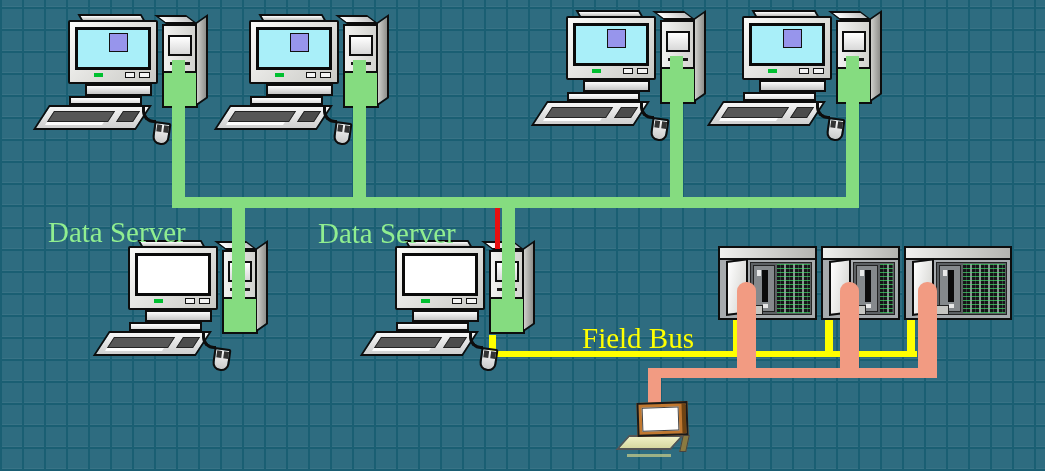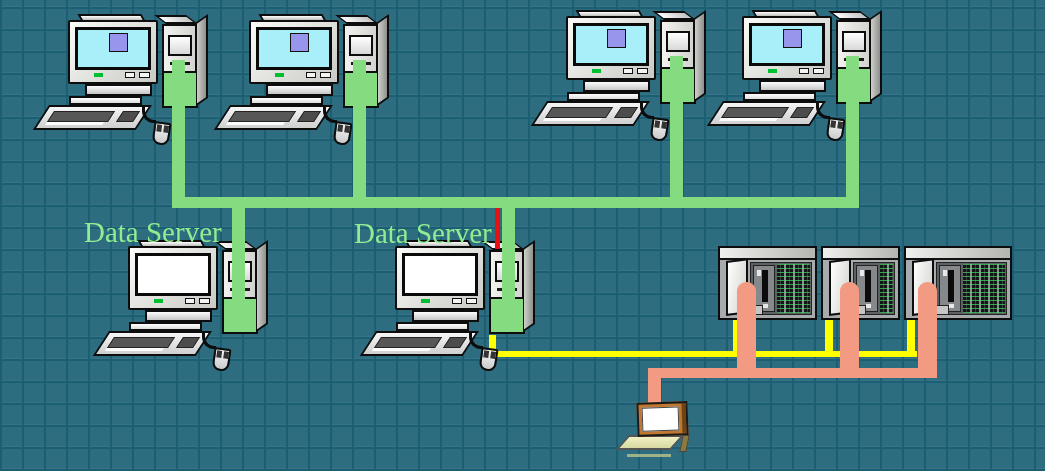--- a/index.html
+++ b/index.html
@@ -85,21 +85,21 @@
     background:var(--laptop-frame,#C07830); border:2px solid #1a1a1a;
     box-shadow: inset -4px 0 0 #6e4414; transform:rotate(-2deg); }
   .lap-disp { position:absolute; left:3px; top:3px; right:7px; bottom:3px; background:#ffffff; border:1px solid #444; }
   .lap-base { position:absolute; left:4px; top:37px; width:55px; height:15px;
     background:linear-gradient(#F0F0C4,#D8D8A0); border:2px solid #555;
     transform:skewX(-42deg); transform-origin:top right; }
   .lap-edge { position:absolute; left:56px; top:37px; width:7px; height:17px; background:#8a7a40; border:1px solid #444; transform:skewX(-12deg); }
   .lap-shadow { position:absolute; left:2px; top:56px; width:44px; height:3px; background:#b9c487; opacity:.8; }
   
   .lbl { position:absolute; font-size:29px; line-height:1.05; white-space:nowrap; font-family:"Liberation Serif", serif; }
-  .lbl-green  { color: var(--label-green, #90EE90); margin-left: 36px; }
+  .lbl-green  { color: var(--label-green, #90EE90); }
   .lbl-gray   { color: var(--label-gray,  #C2C8CF); }
   .lbl-yellow { color: var(--field-bus,   #FFFF00); }
 </style>
 </head>
 <body>
 
 <div id="stage">
 
   <div class="ws" style="left:30px;top:16px">
     <div class="monitor">
@@ -361,14 +361,15 @@
     <div class="lap-base"></div>
     <div class="lap-edge"></div>
     <div class="lap-screen">
         <div class="lap-disp"></div>
       </div>
     <div class="lap-shadow"></div>
   </div>
 
   <div class="lbl lbl-green" style="left:48px;top:217px">Data Server</div>
   <div class="lbl lbl-green" style="left:318px;top:218px">Data Server</div>
+  <div class="lbl lbl-yellow" style="left:582px;top:323px">Field Bus</div>
 
 </div>
 
 </body></html>

